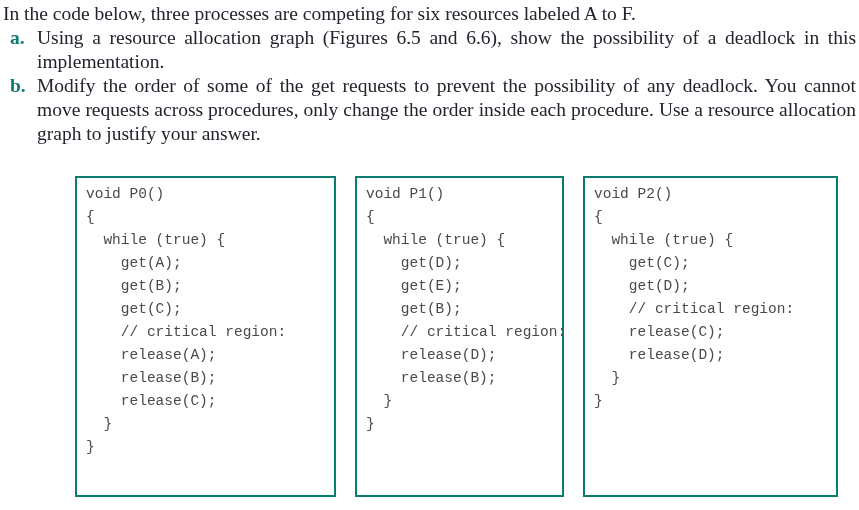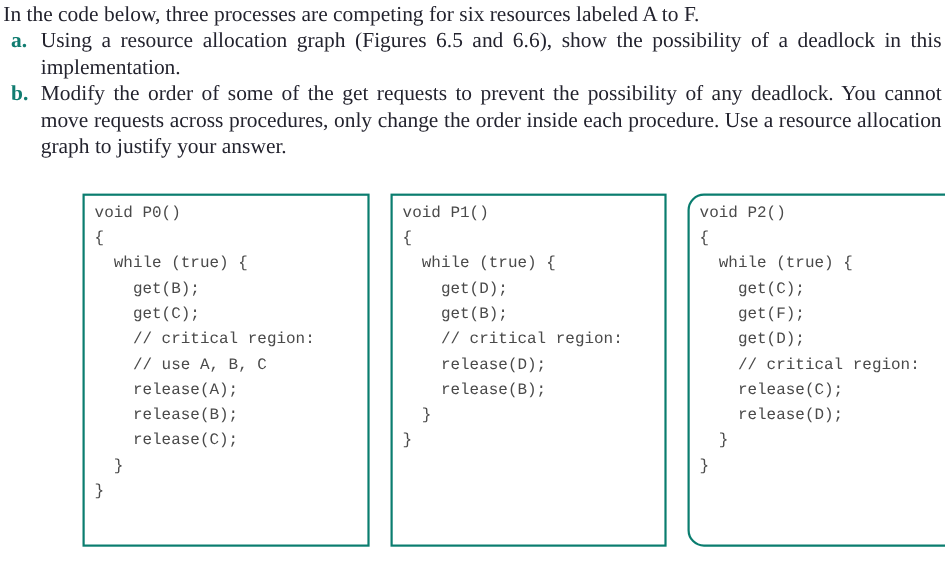--- a/index.html
+++ b/index.html
@@ -44,22 +44,22 @@
     gap: 19px;
     margin-left: 32px;
   }
   .code-panel {
     border: 2px solid #0a7d6f;
     background: #ffffff;
     height: 321px;
     padding: 5px 6px 0 9px;
   }
   .code-panel.p0 { width: 261px; }
-  .code-panel.p1 { width: 251px; }
-  .code-panel.p2 { width: 255px; border-radius: 15px; }
+  .code-panel.p1 { width: 209px; }
+  .code-panel.p2 { width: 255px; }
   .code-line {
     font-family: "Liberation Mono", "DejaVu Sans Mono", monospace;
     font-size: 14.5px;
     line-height: 23px;
     color: #4a4a4a;
     white-space: pre;
   }
 </style>
 </head>
 <body>
@@ -78,48 +78,48 @@
       <span class="list-marker">b.</span>
       <span>Modify the order of some of the get requests to prevent the possibility of any deadlock. You cannot move requests across procedures, only change the order inside each procedure. Use a resource allocation graph to justify your answer.</span>
     </div>
   </div>
 
   <div class="code-row">
     <div class="code-panel p0">
         <div class="code-line">void P0()</div>
         <div class="code-line">{</div>
         <div class="code-line">  while (true) {</div>
+        <div class="code-line">    get(A);</div>
         <div class="code-line">    get(B);</div>
         <div class="code-line">    get(C);</div>
         <div class="code-line">    // critical region:</div>
-        <div class="code-line">    // use A, B, C</div>
         <div class="code-line">    release(A);</div>
         <div class="code-line">    release(B);</div>
         <div class="code-line">    release(C);</div>
         <div class="code-line">  }</div>
         <div class="code-line">}</div>
       </div>
     <div class="code-panel p1">
         <div class="code-line">void P1()</div>
         <div class="code-line">{</div>
         <div class="code-line">  while (true) {</div>
         <div class="code-line">    get(D);</div>
+        <div class="code-line">    get(E);</div>
         <div class="code-line">    get(B);</div>
         <div class="code-line">    // critical region:</div>
         <div class="code-line">    release(D);</div>
         <div class="code-line">    release(B);</div>
         <div class="code-line">  }</div>
         <div class="code-line">}</div>
       </div>
     <div class="code-panel p2">
         <div class="code-line">void P2()</div>
         <div class="code-line">{</div>
         <div class="code-line">  while (true) {</div>
         <div class="code-line">    get(C);</div>
-        <div class="code-line">    get(F);</div>
         <div class="code-line">    get(D);</div>
         <div class="code-line">    // critical region:</div>
         <div class="code-line">    release(C);</div>
         <div class="code-line">    release(D);</div>
         <div class="code-line">  }</div>
         <div class="code-line">}</div>
       </div>
   </div>
 
 </div>

